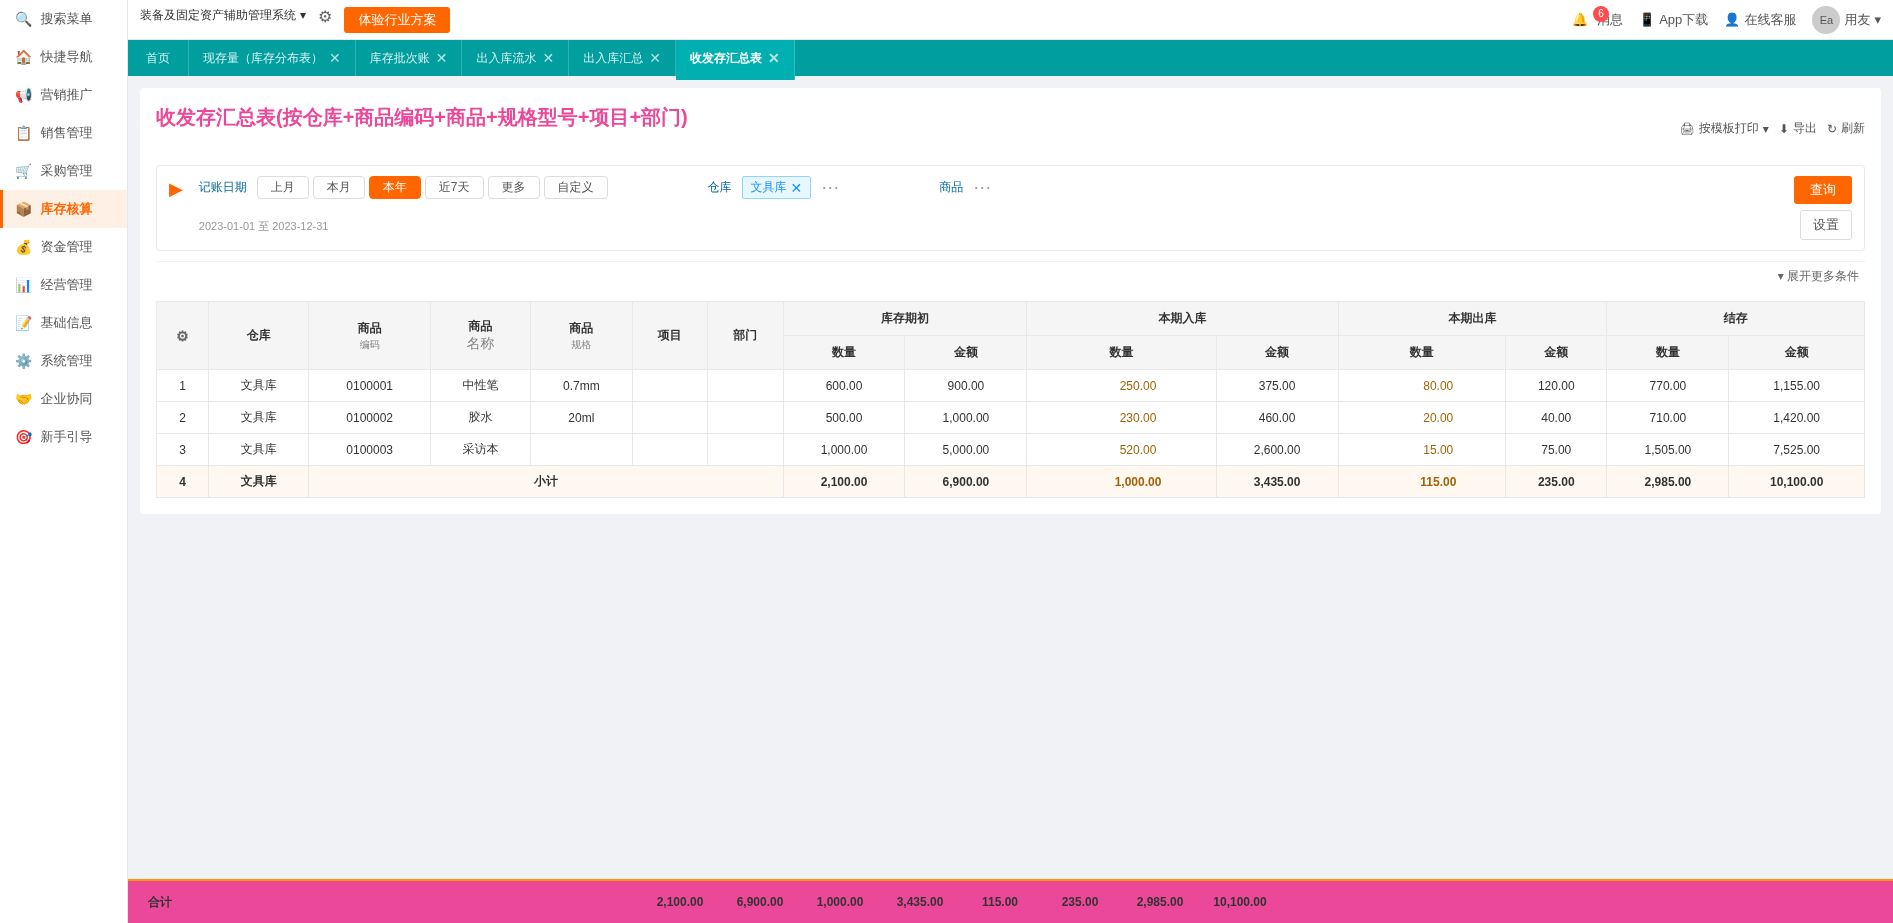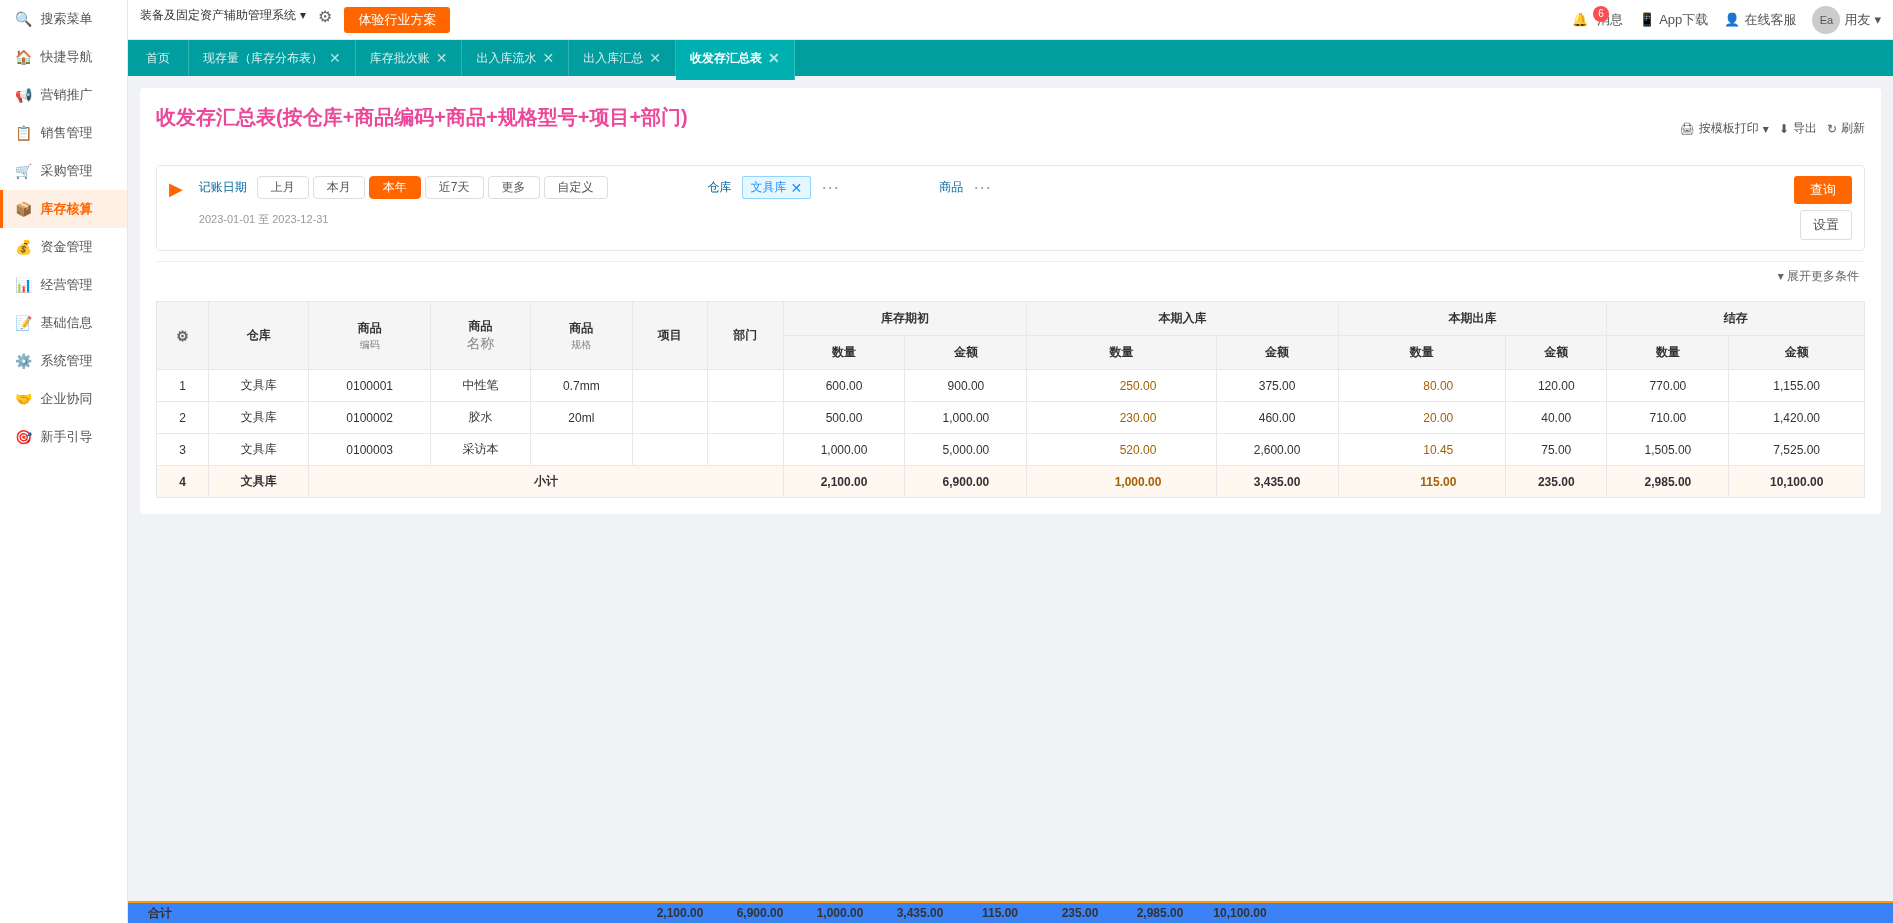--- a/index.html
+++ b/index.html
@@ -76,21 +76,21 @@
     .filter-toggle { color: #ff6600; font-size: 18px; cursor: pointer; margin-top: 2px; }
     .filter-section { display: flex; flex-direction: column; gap: 8px; }
     .filter-row { display: flex; align-items: center; gap: 10px; }
     .filter-label { color: #0369a1; font-size: 12px; white-space: nowrap; }
     .date-btns { display: flex; align-items: center; gap: 4px; }
     .date-btn {
       padding: 2px 13px; border: 1px solid #ddd; border-radius: 4px;
       cursor: pointer; background: #fff; font-size: 12px; color: #555;
     }
     .date-btn.active { background: #ff6600; color: #fff; border-color: #ff6600; }
-    .date-range { font-size: 11px; color: #999; margin-top: 5px; }
+    .date-range { font-size: 11px; color: #999; margin-top: 12px; }
     .filter-tag {
       display: flex; align-items: center; gap: 4px;
       background: #e6f7ff; border: 1px solid #91d5ff; border-radius: 2px;
       padding: 2px 8px; font-size: 12px; color: #1890ff;
     }
     .filter-tag .remove { cursor: pointer; color: #1890ff; font-size: 14px; }
     .filter-more { color: #999; font-size: 18px; cursor: pointer; }
     .btn-query { background: #ff6600; color: #fff; border: none; padding: 5px 16px; border-radius: 3px; cursor: pointer; font-size: 13px; }
     .btn-setting { background: #fff; color: #555; border: 1px solid #ddd; padding: 5px 12px; border-radius: 3px; cursor: pointer; font-size: 13px; }
 
@@ -110,22 +110,22 @@
       border: 1px solid #e8e8e8; padding: 7px 6px;
       text-align: center; color: #333;
     }
     .data-table .underline { cursor: pointer; color: #a16207; padding-left: 39px; }
     .data-table .total-row td { font-weight: bold; background: #fff8f0; }
     .th-group { text-align: center; }
     .settings-icon { color: #666; cursor: pointer; font-size: 14px; }
 
     
     .footer-total {
-      position: fixed; left: 128px; bottom: 0; right: 0; height: 22px;
-      background: #3b82f6; border-top: 2px solid #ff9900;
+      position: fixed; left: 128px; bottom: 0; right: 0; height: 44px;
+      background: #ec4899; border-top: 2px solid #ff9900;
       display: flex; align-items: center; padding: 0 0 0 12px;
       font-size: 12px; font-weight: bold; color: #333;
       z-index: 97;
     }
     .footer-total .ft-label { min-width: 200px; }
     .footer-total .ft-nums { display: flex; gap: 0; flex: 1; }
     .footer-total .ft-cell { min-width: 80px; text-align: center; padding: 0 6px; }
     .top-ctrl-btn { display: flex; align-items: center; gap: 4px; color: #555; font-size: 12px; cursor: pointer; }
   </style>
 </head>
@@ -371,21 +371,21 @@
     <td>文具库</td>
     <td>0100003</td>
     <td>采访本</td>
     <td></td>
     <td></td>
     <td></td>
     <td>1,000.00</td>
     <td>5,000.00</td>
     <td class="underline">520.00</td>
     <td>2,600.00</td>
-    <td class="underline">10.45</td>
+    <td class="underline">15.00</td>
     <td>75.00</td>
     <td>1,505.00</td>
     <td>7,525.00</td>
   </tr>
           <tr class="total-row">
   <td>4</td>
   <td>文具库</td>
   <td colspan="5">小计</td>
   <td>2,100.00</td>
   <td>6,900.00</td>

